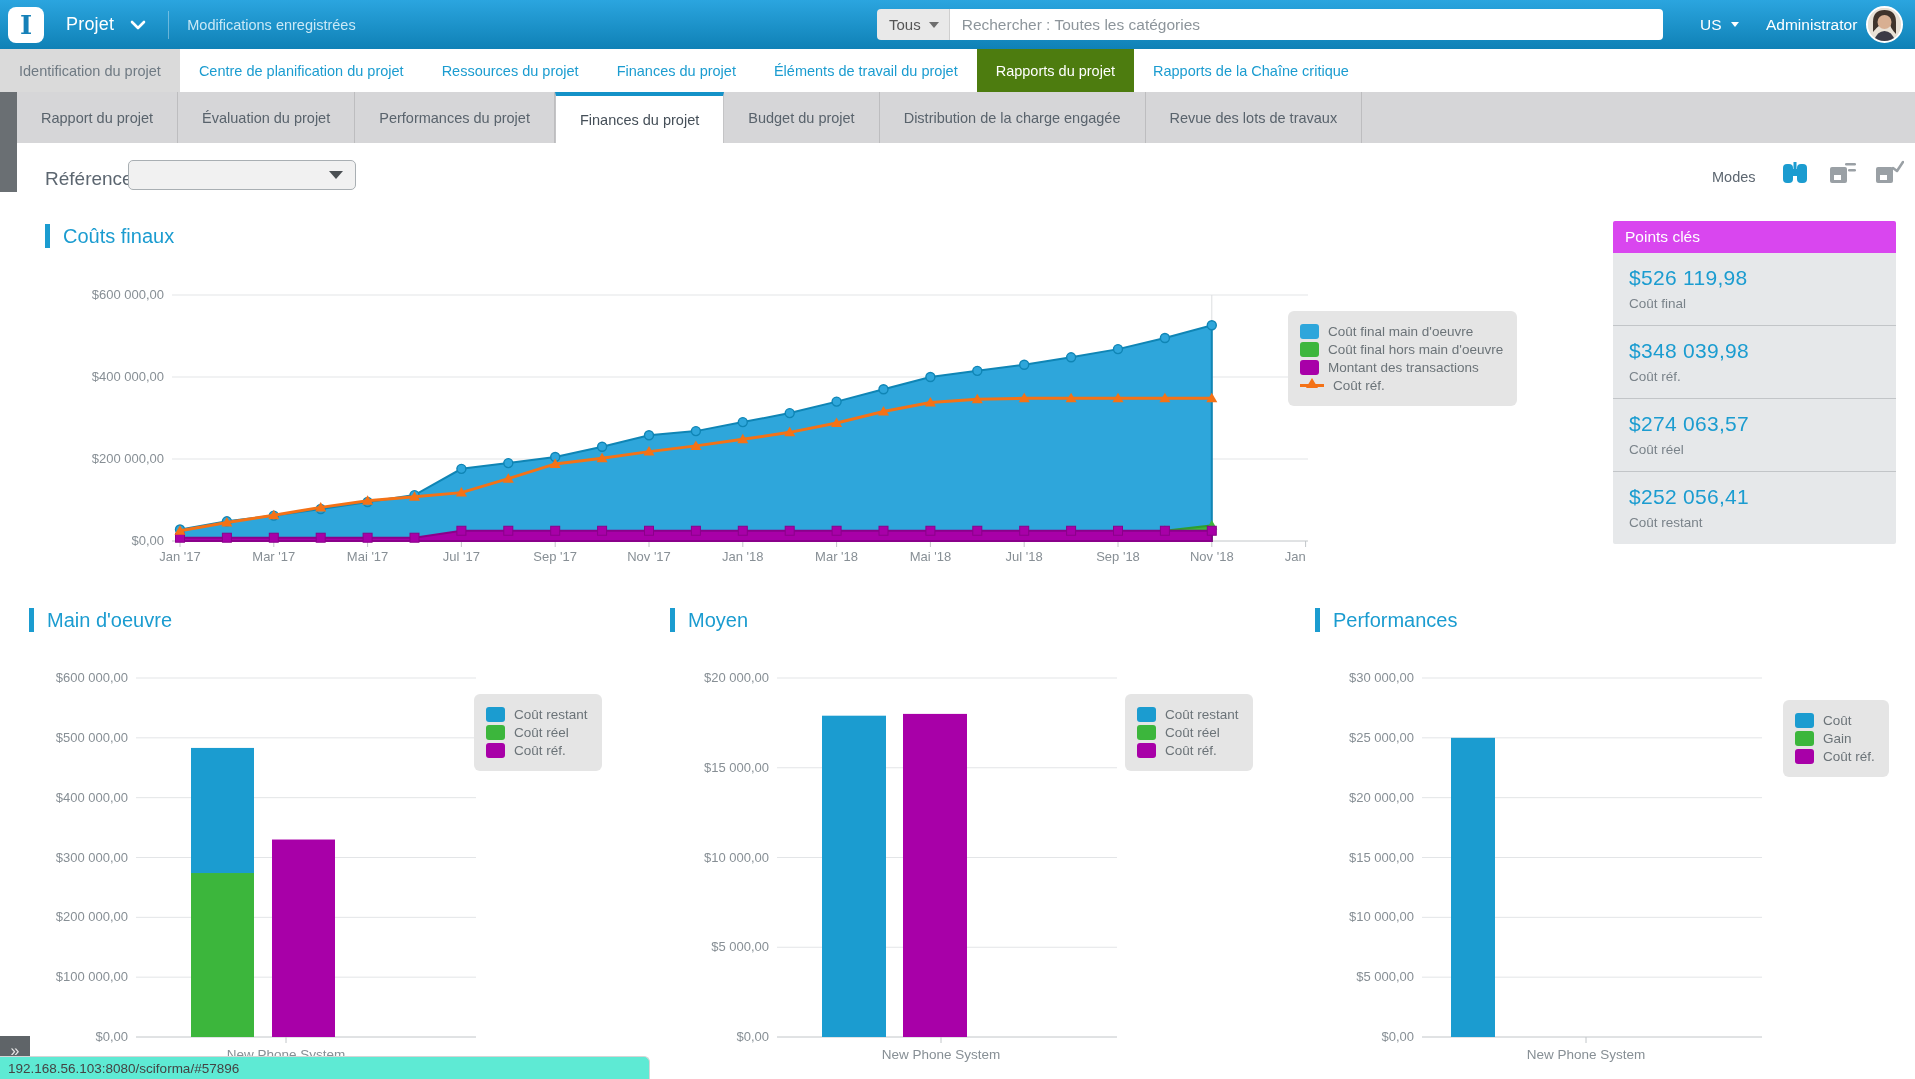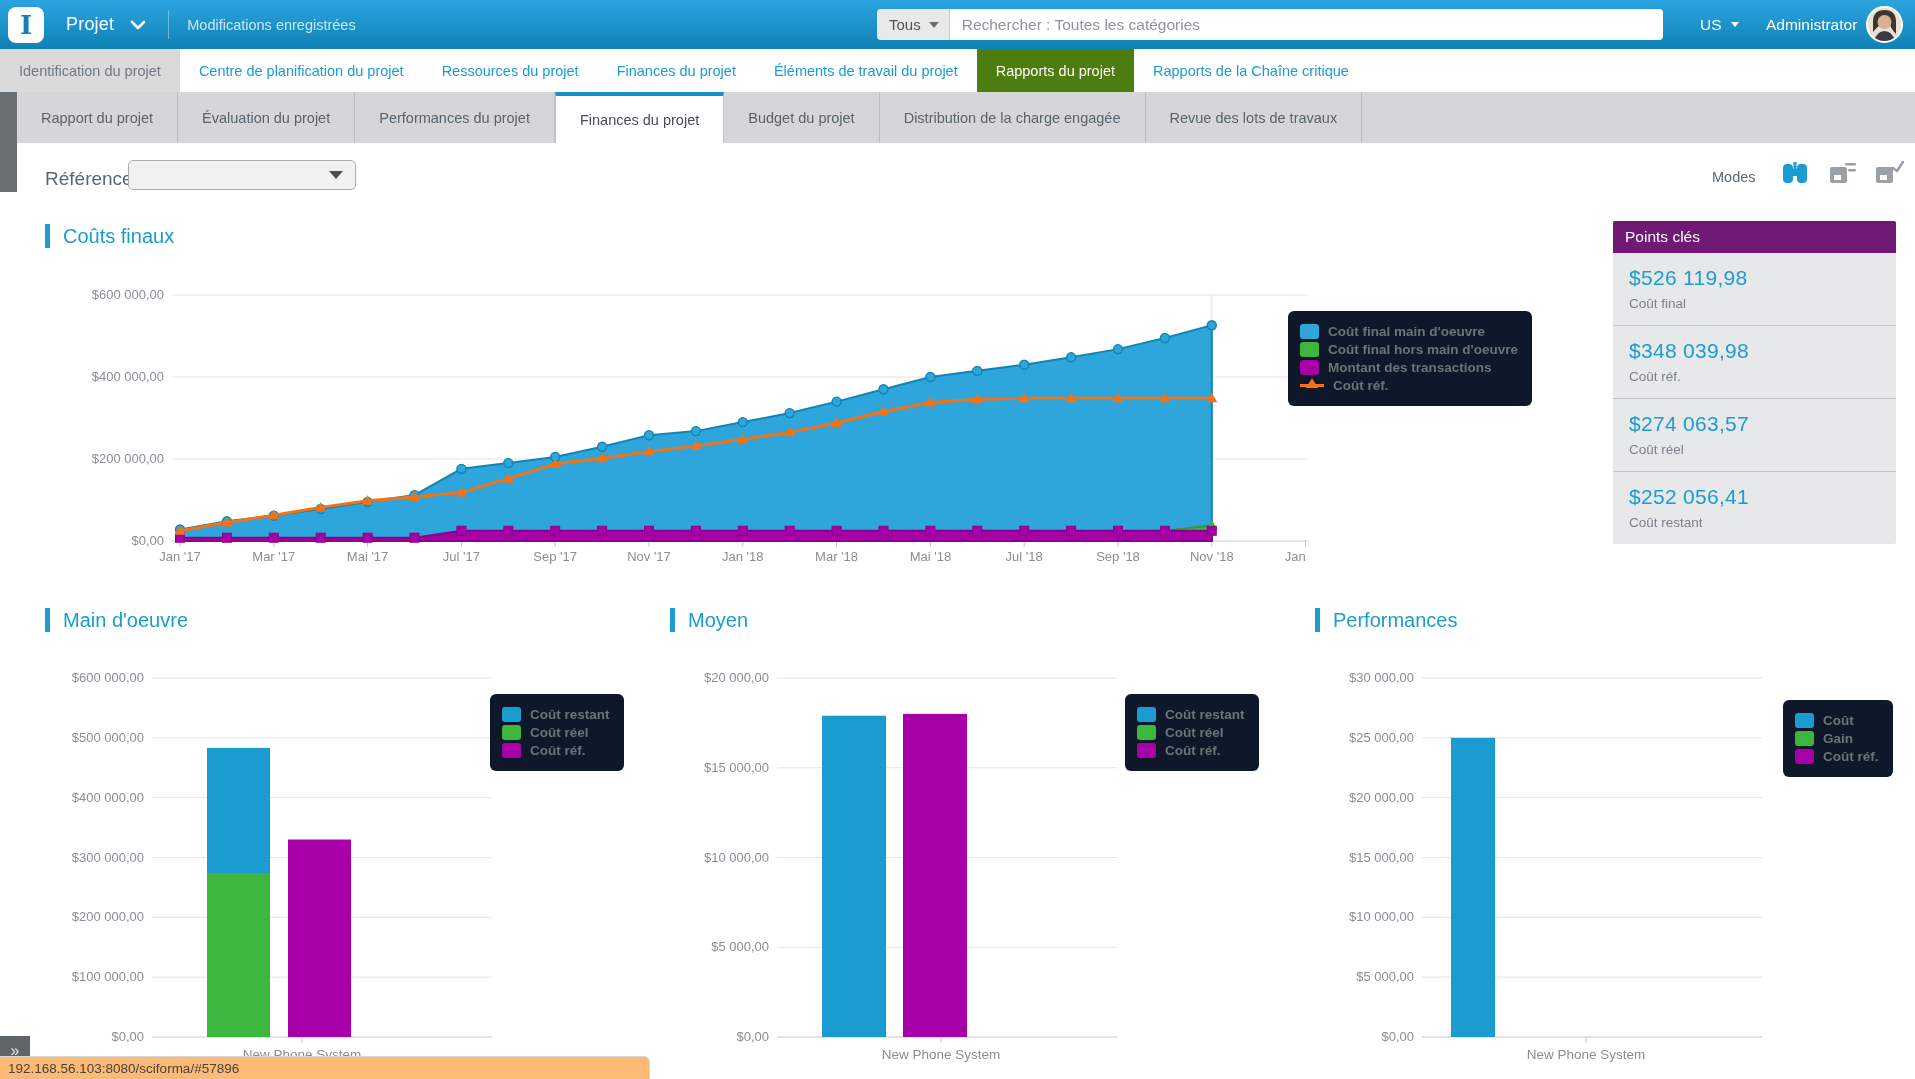--- a/index.html
+++ b/index.html
@@ -59,43 +59,43 @@
   .ref-dd .caret { border-top-color:#4A4F53; border-left-width:7px; border-right-width:7px; border-top-width:8px; }
   .modes-label { position:absolute; left:1712px; top:169px; font-size:14.5px; color:#5C6670;text-align:center; }
   .mode-icon { position:absolute; top:160px; width:30px; height:26px; cursor:pointer; }
 
   
   .sec-title { position:absolute; display:flex; align-items:center; gap:13px; }
   .sec-title .bar { width:5px; height:24px; background:#1B9CD0; }
   .sec-title .txt { font-size:20px; color:#1B9CD0; }
   svg text { font-family:"Liberation Sans", sans-serif; }
 
-  .legendbox { position:absolute; background:#0f172a; border-radius:6px; padding:10px 14px 10px 12px;font-weight:bold; }
+  .legendbox { position:absolute; background:#e5e5e5; border-radius:6px; padding:10px 14px 10px 12px; }
   .legenditem { display:flex; align-items:center; gap:9px; margin:3px 0; }
   .legenditem .sw { width:19px; height:15px; border-radius:3px; flex:0 0 auto; }
   .legenditem .lb { font-size:13.5px; color:#6B7378; white-space:nowrap; }
   .sym-line { width:24px; height:15px; position:relative; flex:0 0 auto; }
   .sym-line .ln { position:absolute; left:0; top:6px; width:24px; height:3px; background:#F47216; }
   .sym-line .tr { position:absolute; left:6px; top:0; width:0; height:0;
                   border-left:6px solid transparent; border-right:6px solid transparent;
                   border-bottom:10px solid #F47216; }
 
   
   .keypanel { position:absolute; left:1613px; top:221px; width:283px; border-radius:2px; overflow:hidden; }
-  .keyhead { background:#701a75; color:#fff; font-size:15.5px; padding:7px 12px; }
+  .keyhead { background:#d946ef; color:#fff; font-size:15.5px; padding:7px 12px; }
   .keybody { background:#E6E8EA; }
   .keyitem { padding:13px 16px 14px 16px; border-bottom:1px solid #C2C5C8; }
   .keyitem:last-child { border-bottom:none; }
   .keyval { color:#1B9CD0; font-size:21px; letter-spacing:.3px; }
   .keylab { color:#7A838A; font-size:13.5px; margin-top:6px; }
 
   
   .grip { position:absolute; left:0; top:1036px; width:30px; height:30px; background:#5F6468;
           color:#E8E8E8; font-size:16px; display:flex; align-items:center; justify-content:center; }
-  .statusbar { position:absolute; left:0; top:1056px; width:650px; height:23px; background:#fdba74;
+  .statusbar { position:absolute; left:0; top:1056px; width:650px; height:23px; background:#5eead4;
                border-top:1px solid #D5D5D5; border-right:1px solid #D5D5D5; border-top-right-radius:6px;
                display:flex; align-items:center; padding-left:8px; font-size:13.5px; color:#444; }
 </style>
 </head>
 <body>
 
 <div id="app">
 
   <div class="topbar">
     <div class="logo-box">I</div>
@@ -329,21 +329,21 @@
           <div class="keylab">Coût réel</div>
         </div>
         <div class="keyitem">
           <div class="keyval">$252 056,41</div>
           <div class="keylab">Coût restant</div>
         </div>
       </div>
   </div>
 
   <div id="barsections">
-      <div style="position: absolute; left: 40px; top: 596px; width: 620px; height: 483px; text-align: center;">
+      <div style="position: absolute; left: 24px; top: 596px; width: 620px; height: 483px; text-align: center;">
         <div class="sec-title" style="left: 5px; top: 12px; position: absolute;">
           <div class="bar"></div>
           <div class="txt">Main d'oeuvre</div>
         </div>
         <svg width="620" height="430" viewBox="0 0 620 430" style="position: absolute; left: 0px; top: 46px;">
           <line x1="112" y1="395" x2="452" y2="395" stroke="#C2C6C9" stroke-width="1"></line>
           <text x="104" y="399" text-anchor="end" font-size="13" fill="#878F95">$0,00</text>
           <line x1="112" y1="335.1666666666667" x2="452" y2="335.1666666666667" stroke="#E3E5E7" stroke-width="1"></line>
           <text x="104" y="339.1666666666667" text-anchor="end" font-size="13" fill="#878F95">$100 000,00</text>
           <line x1="112" y1="275.33333333333337" x2="452" y2="275.33333333333337" stroke="#E3E5E7" stroke-width="1"></line>

